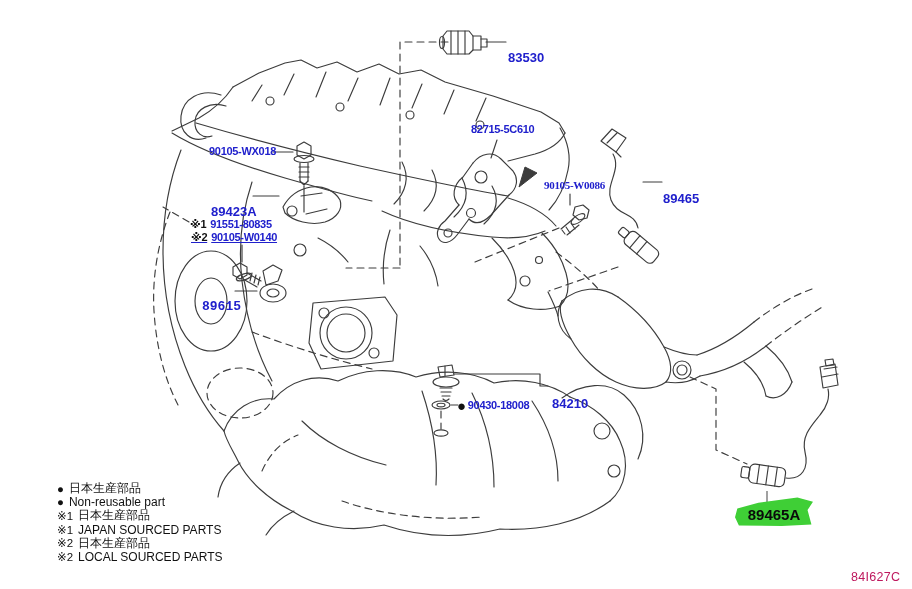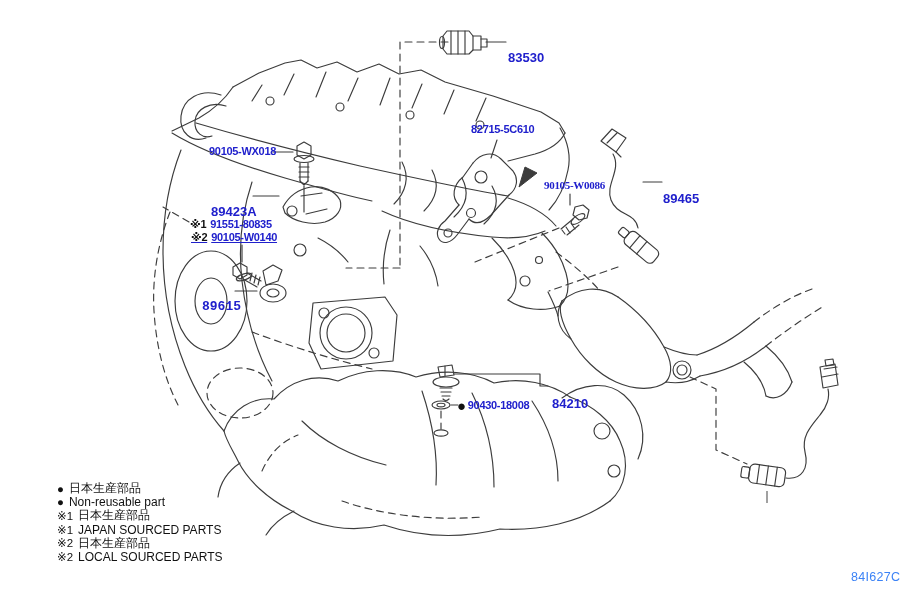--- a/index.html
+++ b/index.html
@@ -21,21 +21,21 @@
   .flag{
     position:absolute;left:735px;top:497px;width:78px;height:29px;
     background:#3fcf36;
     clip-path:polygon(3% 40%,30% 20%,80% 2%,100% 16%,93% 45%,98% 95%,60% 100%,5% 98%,0% 70%);
     display:flex;align-items:flex-end;justify-content:center;
   }
   .flag span{color:#0a0a0a;font-weight:bold;font-size:15px;line-height:1;padding-bottom:4px;}
   .legend{position:absolute;left:57px;top:482px;color:#111111;font-size:12px;}
   .legend .row{display:flex;align-items:center;height:13.6px;white-space:nowrap;}
   .legend .sym{display:inline-block;margin-right:5px;font-size:11.5px;}
-  .code{position:absolute;left:851px;top:570px;font-size:12.5px;color:#3b82f6;letter-spacing:0.3px;}
+  .code{position:absolute;left:851px;top:570px;font-size:12.5px;color:#be185d;letter-spacing:0.3px;}
 </style>
 </head>
 <body>
 
 <div class="stage">
 
   <svg width="912" height="589" viewBox="0 0 912 589">
 
     <g>
 
@@ -276,20 +276,23 @@
   </div>
 
   <div class="lbl fs13" style="left:202px;top:284px;font-family:Liberation Mono, monospace;">89615</div>
   <div class="lbl fs13" style="left:552px;top:381px;">84210</div>
 
   <div class="lbl fs11 dotrow" style="left:457px;top:398px;">
     <span class="dot">●</span>
       <span>90430-18008</span>
   </div>
 
+  <div class="flag">
+    <span>89465A</span>
+  </div>
 
   <div class="legend">
     <div class="row">
       <span class="sym">●</span>
       <span>日本生産部品</span>
     </div>
     <div class="row">
       <span class="sym">●</span>
       <span>Non-reusable part</span>
     </div>

